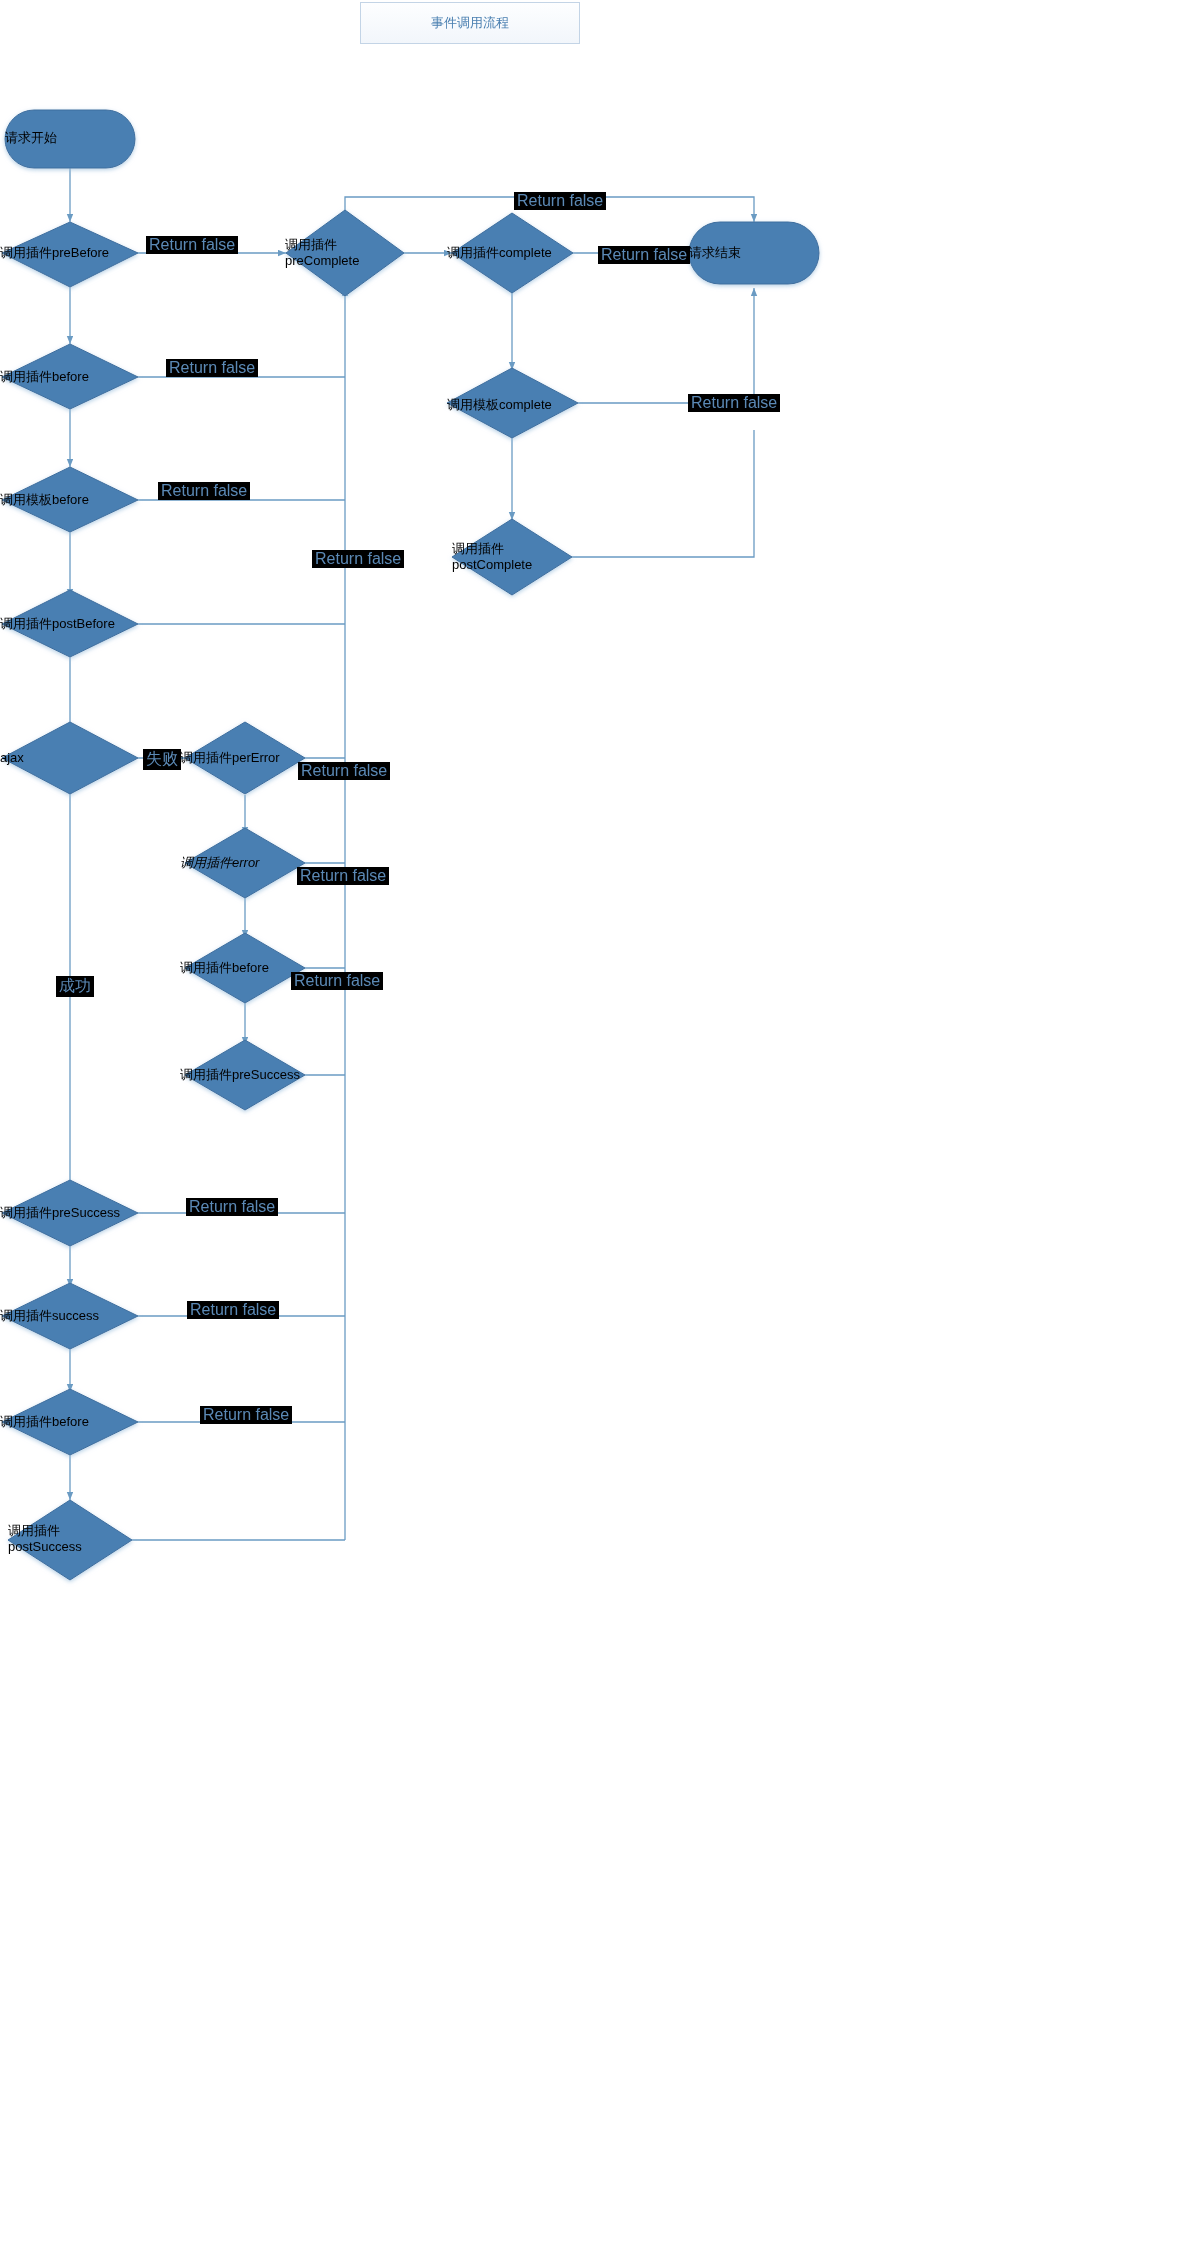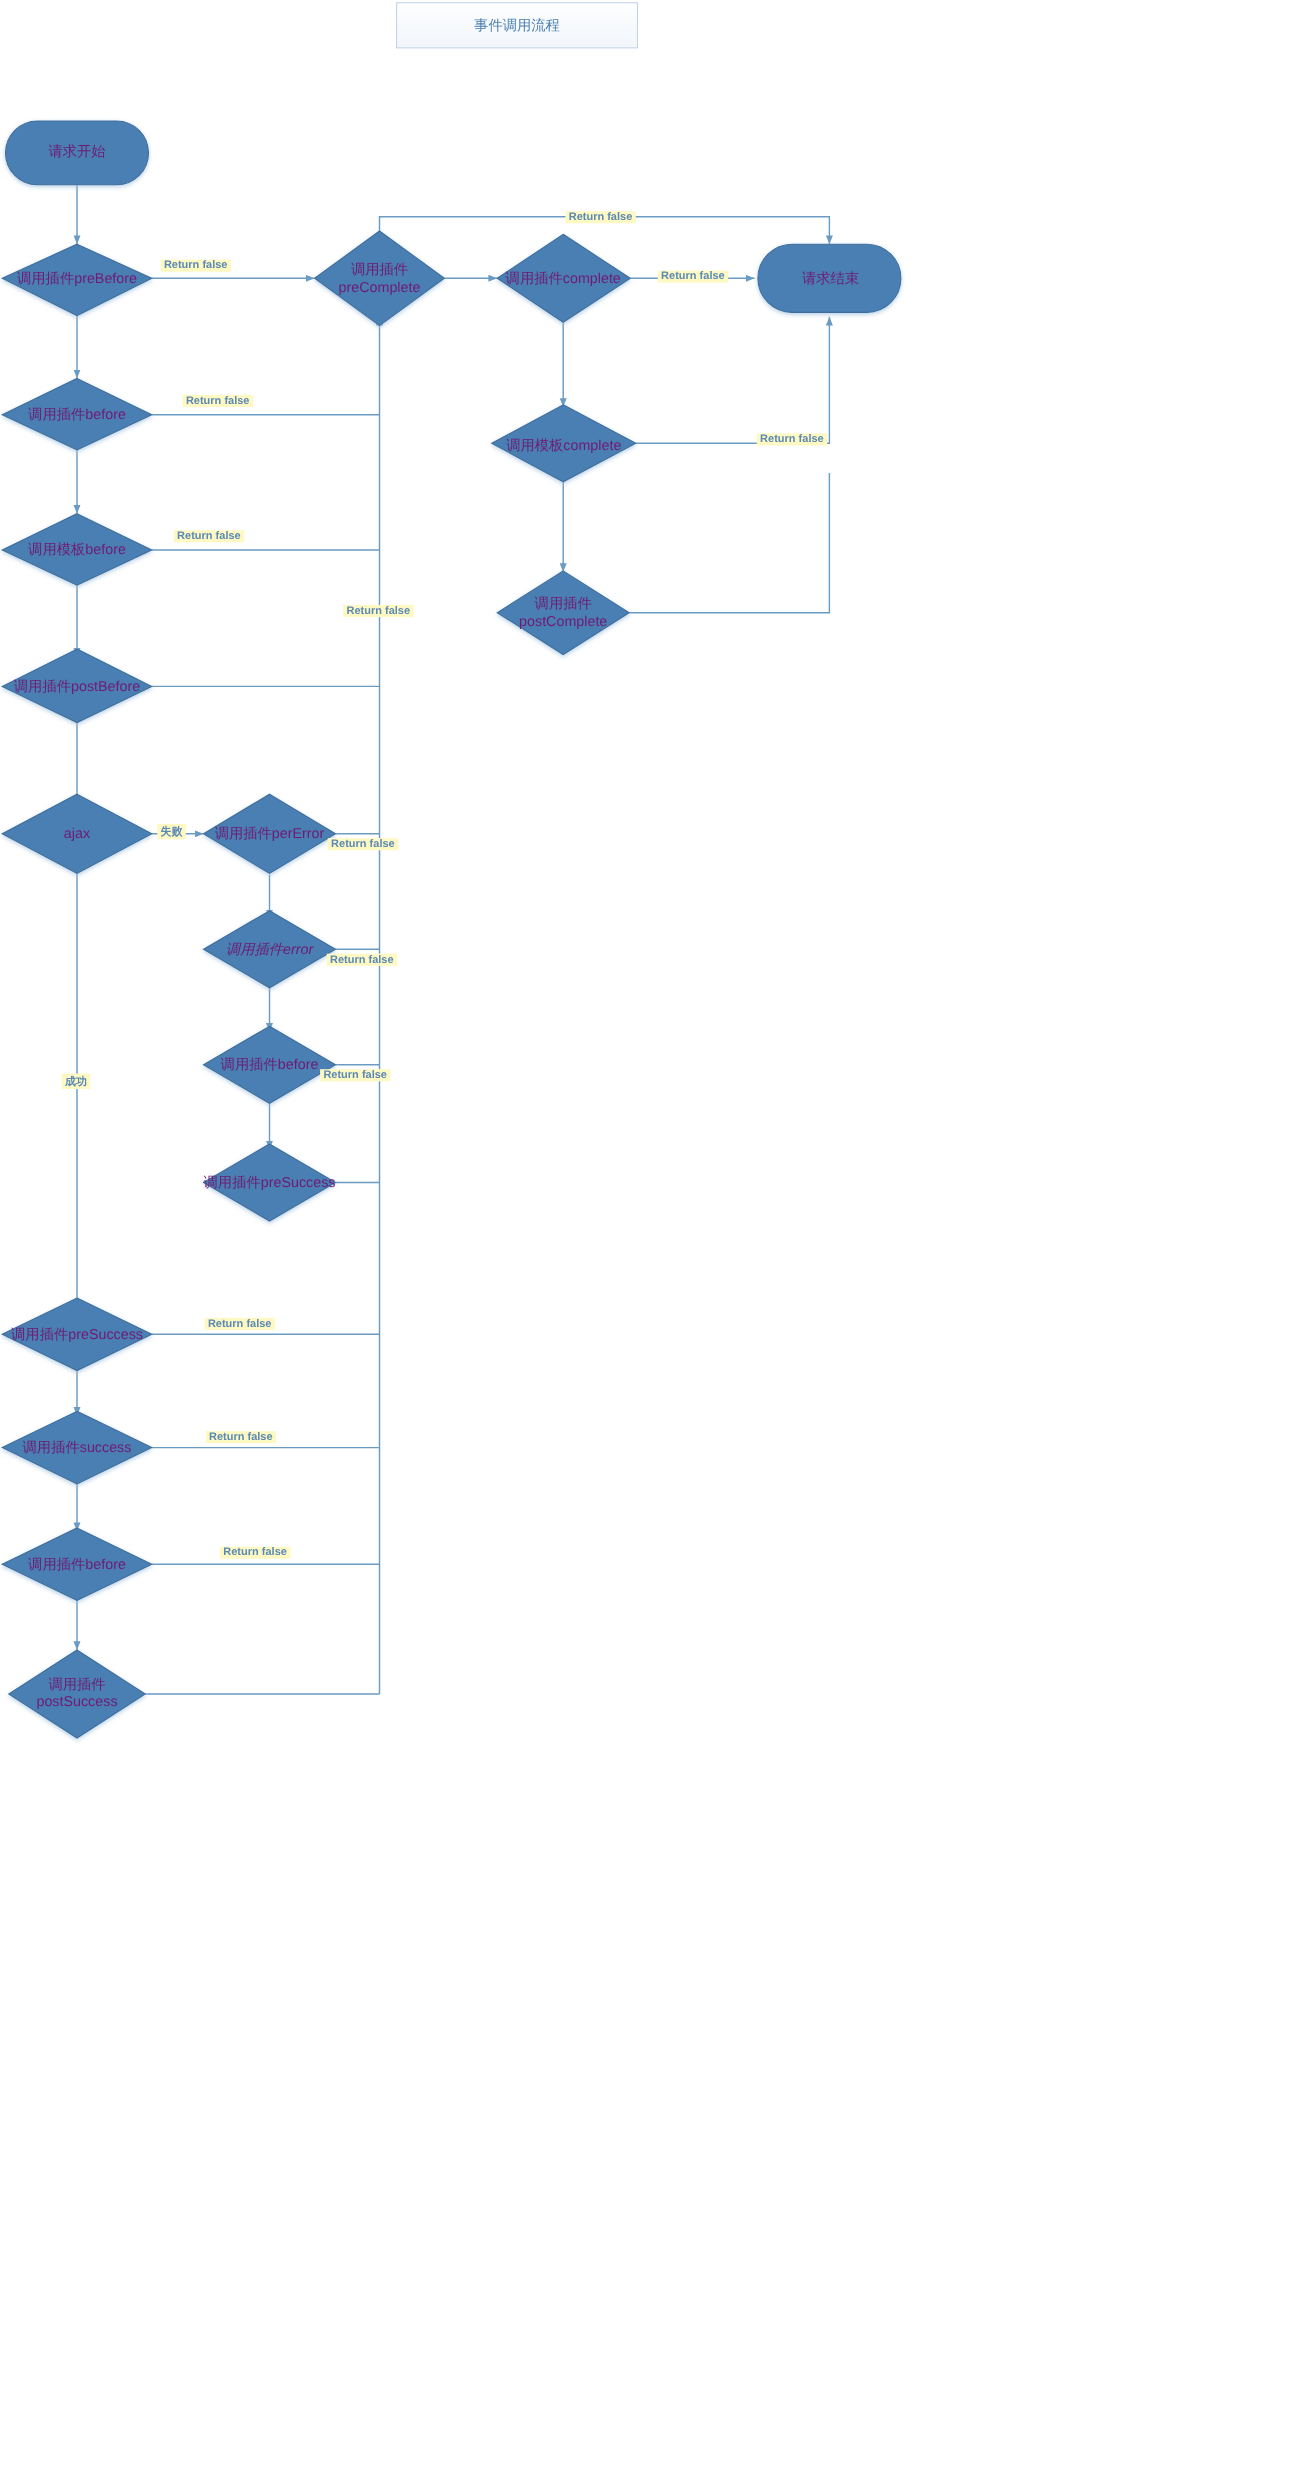--- a/index.html
+++ b/index.html
@@ -4,26 +4,26 @@
 <style>
   html,body{margin:0;padding:0;}
   body{
     width:1184px;height:2247px;background:#ffffff;
     font-family:"Liberation Sans","DejaVu Sans",sans-serif;
     position:relative;overflow:hidden;
   }
   #canvas{position:absolute;left:0;top:0;width:1184px;height:2247px;}
   svg{position:absolute;left:0;top:0;width:1184px;height:2247px;}
   .node-text{
-    position:absolute;color:#701a75;font-size:13px;line-height:1.25;
-    text-align:center;pointer-events:none;white-space:pre-line;
+    position:absolute;color:#000000;font-size:13px;line-height:1.25;
+    pointer-events:none;white-space:pre-line;
   }
   .edge-label{
-    position:absolute;color:#5b89b5;font-size:10px;
-    background:#fef9c3;padding:0 3px;white-space:nowrap;font-weight:bold;
+    position:absolute;color:#5b89b5;font-size:16px;
+    background:#000000;padding:0 3px;white-space:nowrap;
   }
   .title-box{
     position:absolute;left:360px;top:2px;width:218px;height:40px;
     border:1px solid #c3d4e6;
     background:linear-gradient(180deg,#fdfeff 0%,#f2f6fb 100%);
     display:flex;align-items:center;justify-content:center;
   }
   .title-box span{color:#4a7fb0;font-size:13px;}
 </style>
 </head>

